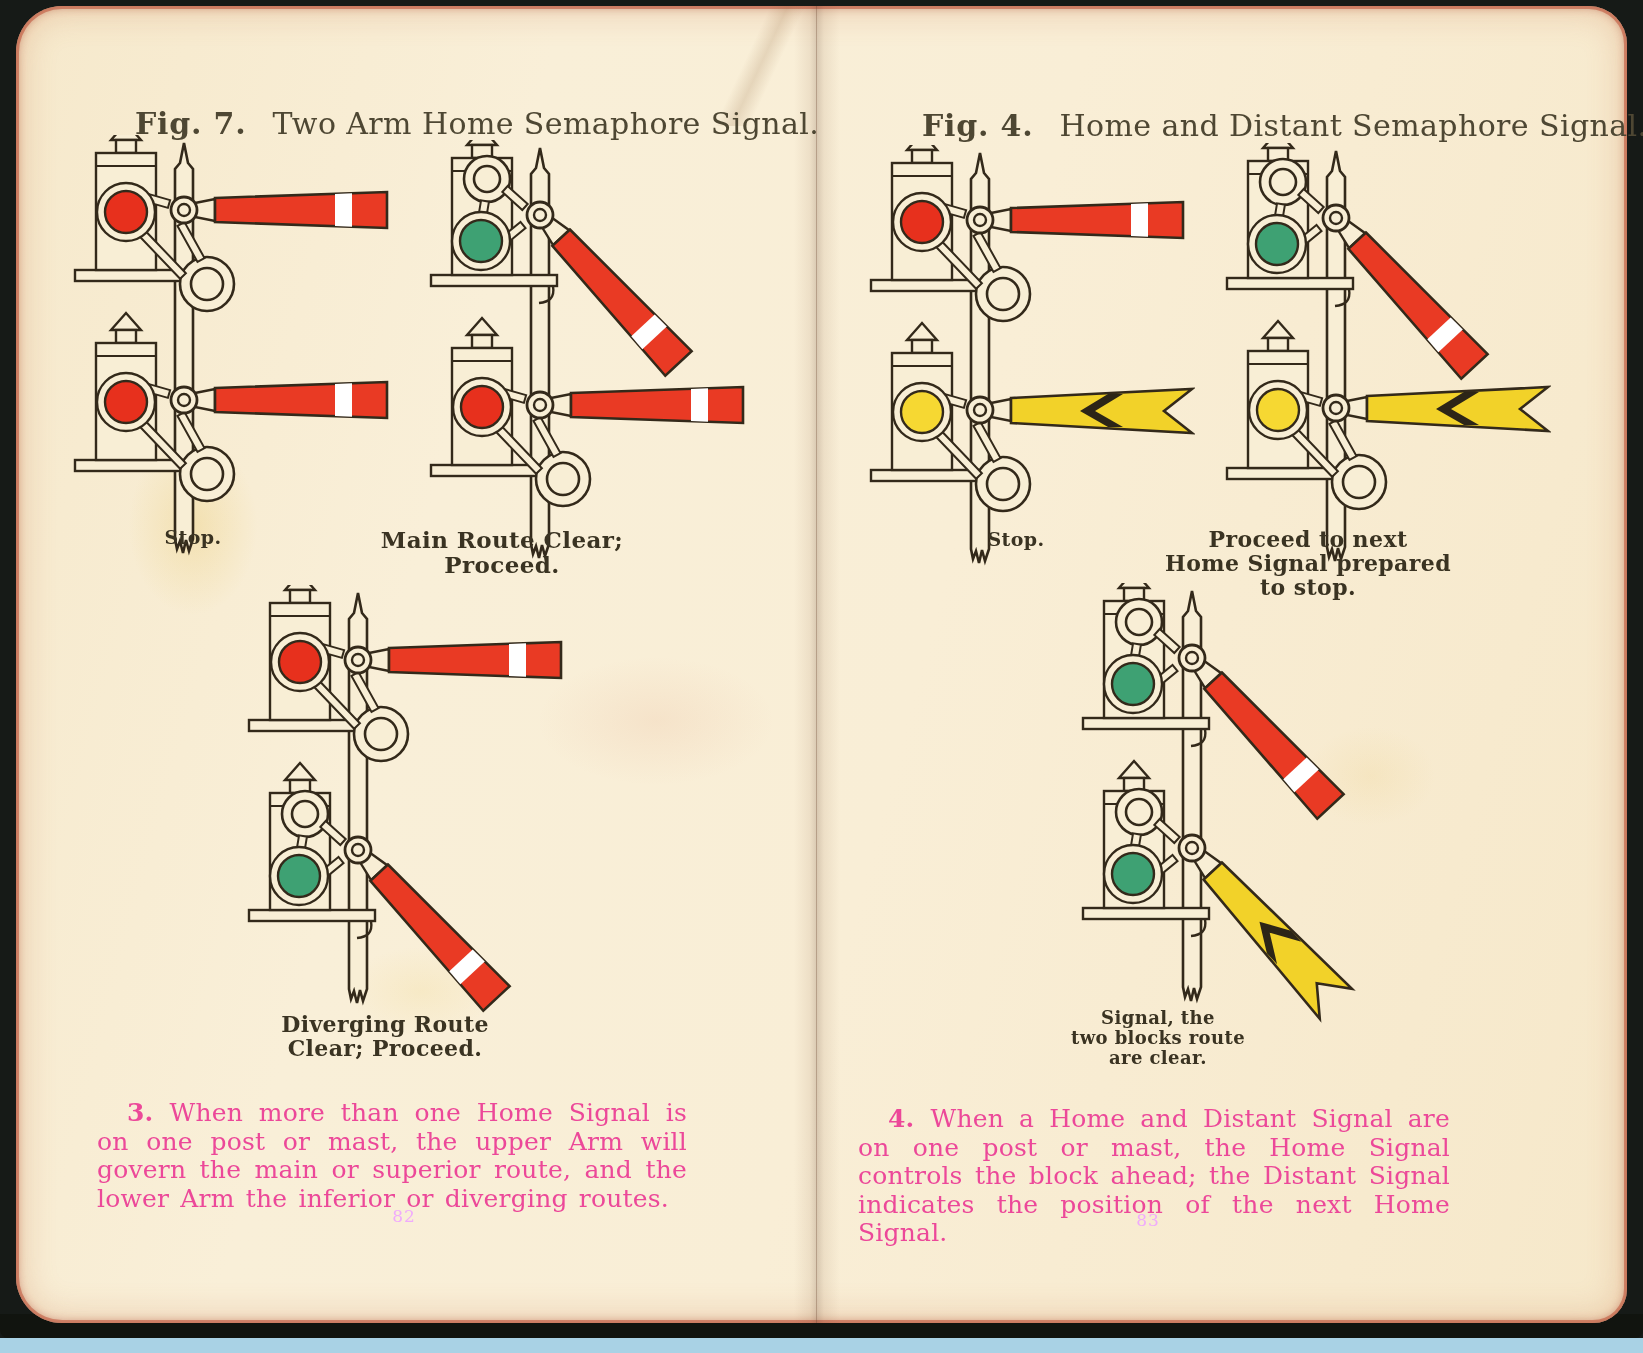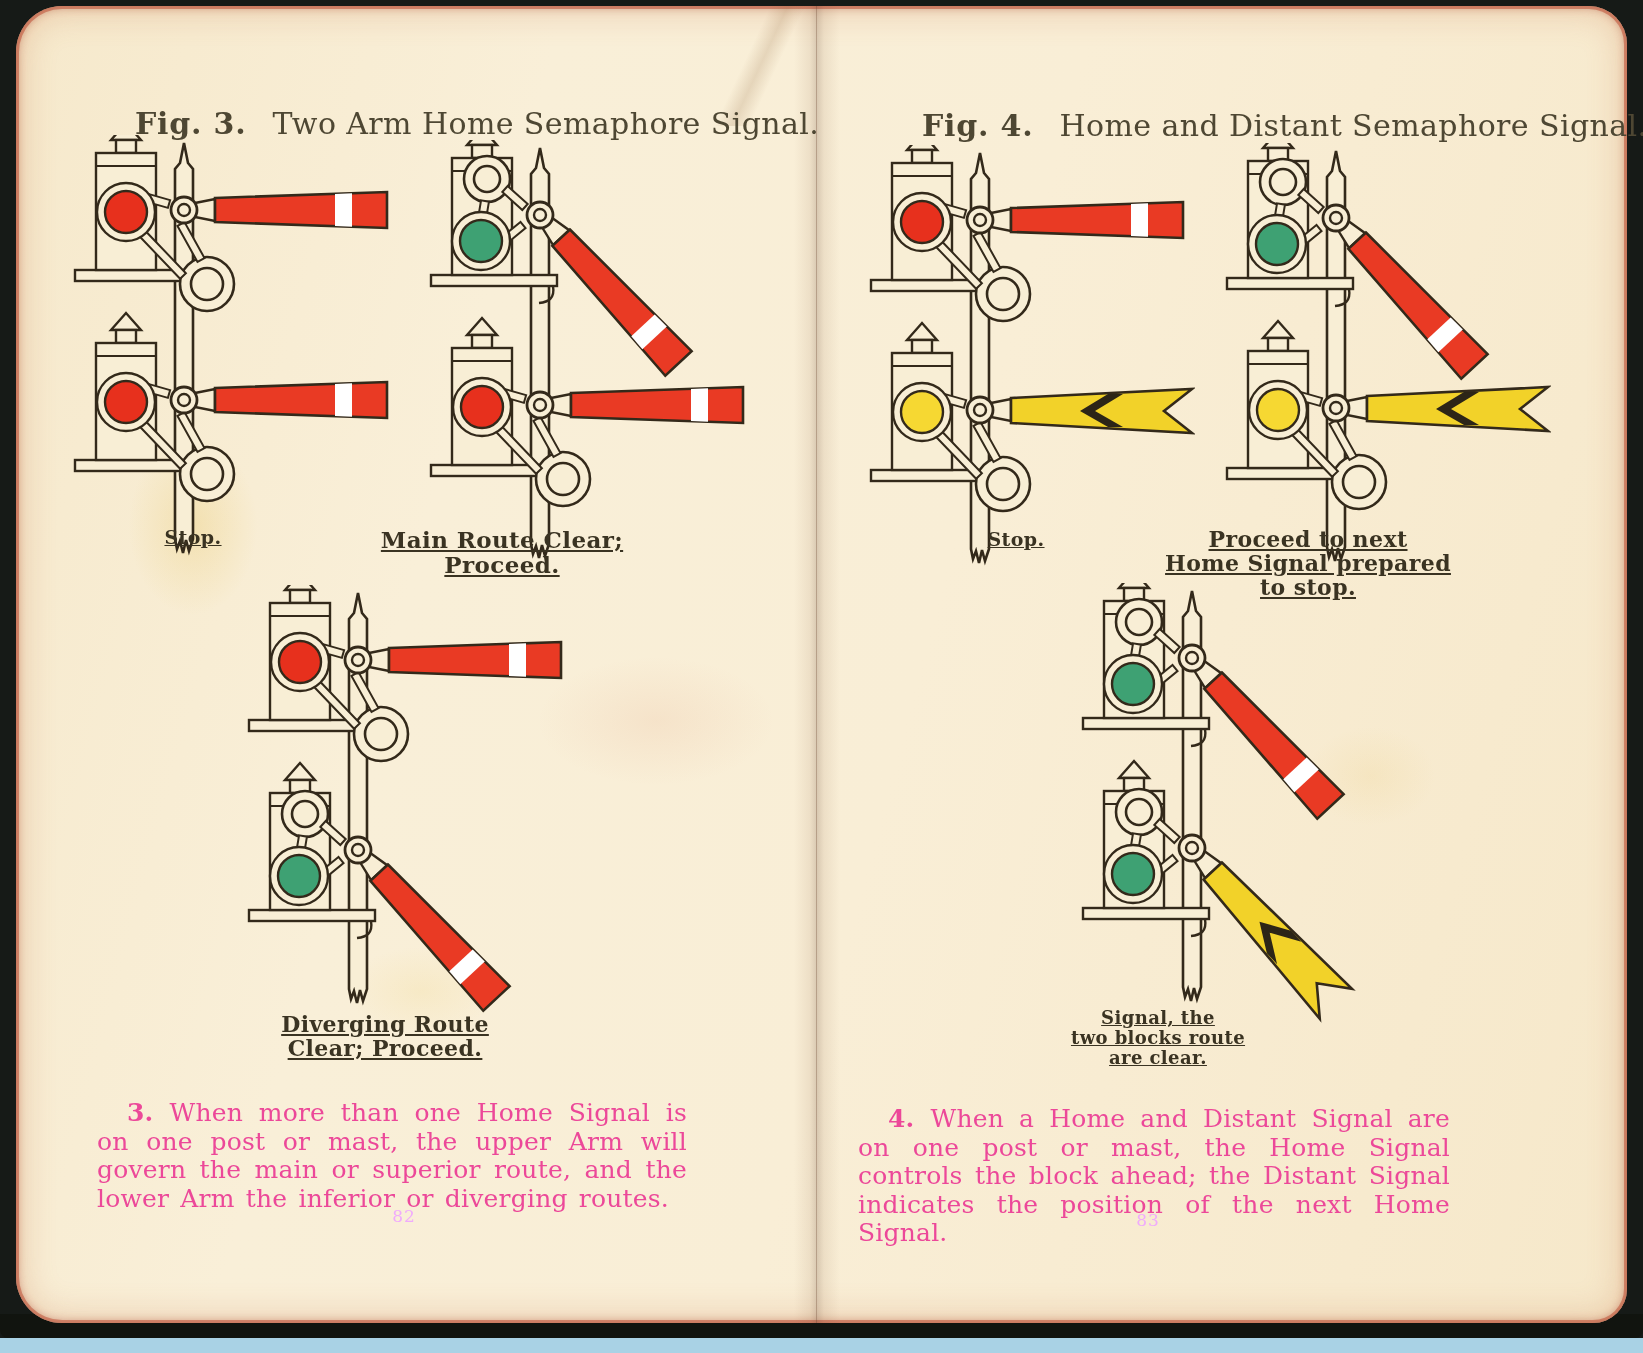--- a/index.html
+++ b/index.html
@@ -47,21 +47,21 @@
     position:absolute;white-space:nowrap;
     font-size:30px;color:#4e4733;letter-spacing:0.4px;
   }
   .fig-title .fig-label{font-weight:bold;margin-right:26px;letter-spacing:0.8px;}
   .fig-title-left{left:135px;top:106px;}
   .fig-title-right{left:922px;top:108px;}
 
   .caption{
     position:absolute;transform:translateX(-50%);
     font-weight:bold;color:#3a3322;text-align:center;
-    line-height:1.1;letter-spacing:0.4px;white-space:nowrap;text-decoration:underline;
+    line-height:1.1;letter-spacing:0.4px;white-space:nowrap;
   }
 
   .body-para{
     position:absolute;
     font-size:25px;line-height:28.5px;color:#ec4899;
     text-align:justify;letter-spacing:0.2px;word-spacing:3px;
   }
   .body-para .para-indent{display:inline-block;width:30px;}
   .body-para .para-num{font-weight:bold;margin-right:16px;}
   .para-left{left:97px;top:1074px;width:590px;}
@@ -85,21 +85,21 @@
 <div class="page-block">
   <div class="stain stain1"></div>
   <div class="stain stain2"></div>
   <div class="stain stain3"></div>
   <div class="stain stain4"></div>
 </div>
 <div class="top-crease"></div>
 <div class="gutter"></div>
 
 <div class="fig-title fig-title-left">
-  <span class="fig-label">Fig. 3.</span><span>Two Arm Home Semaphore Signal.</span>
+  <span class="fig-label">Fig. 7.</span><span>Two Arm Home Semaphore Signal.</span>
 </div>
 
 <div class="fig-title fig-title-right">
   <span class="fig-label">Fig. 4.</span><span>Home and Distant Semaphore Signal.</span>
 </div>
 
 <div id="signal-layer">
     <svg viewBox="0 0 330 450" width="330" height="450" class="signal-svg" style="left: 69px; top: 135px;">
       <path d="M106,404 L106,34 L111,28 L115,8 L119,28 L124,34 L124,404 L120,416 L117,405 L114,418 L111,406 L108,414 Z" fill="#f8eed5" stroke="#33291a" stroke-width="2.6"></path>
       <g>

